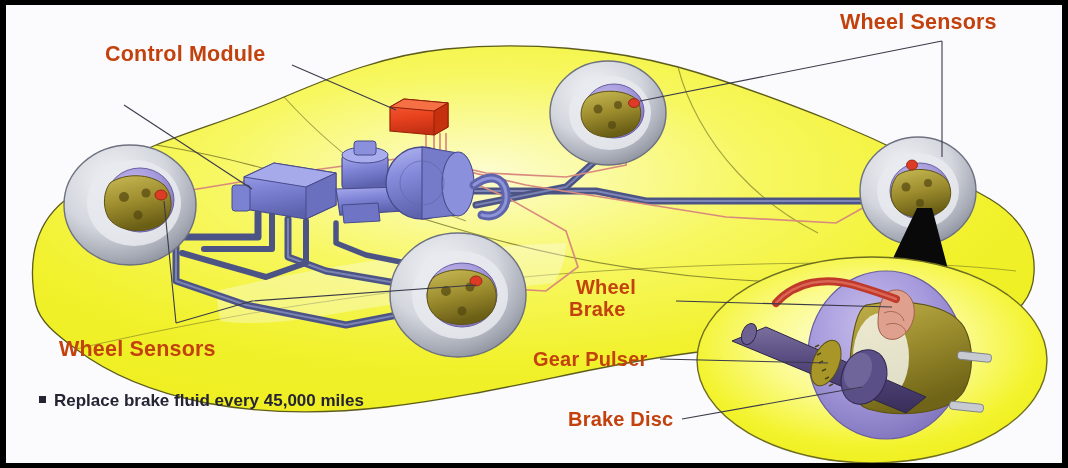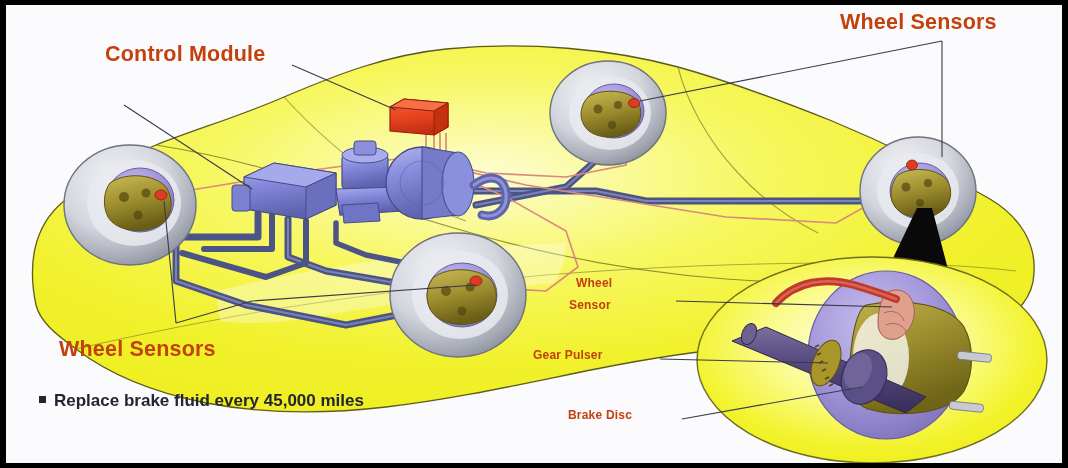--- a/index.html
+++ b/index.html
@@ -37,21 +37,21 @@
   .lbl {
     position: absolute;
     font-family: "Liberation Sans", sans-serif;
     font-weight: bold;
     color: #c2410c;
     white-space: pre;
     letter-spacing: 0.2px;
     line-height: 1.04;
   }
   .lbl-big { font-size: 21.5px; }
-  .lbl-mid { font-size: 12px; }
+  .lbl-mid { font-size: 20px; }
   .note {
     position: absolute;
     font-size: 17px;
     font-weight: bold;
     color: #242433;
     font-family: "Liberation Sans", sans-serif;
     white-space: pre;
   }
   .note-bullet {
     position: absolute;
@@ -343,21 +343,21 @@
 
     <div class="lbl lbl-big" style="left:99px; top:38px;">Control Module</div>
 
 
     <div class="lbl lbl-big" style="left:834px; top:6px;">Wheel Sensors</div>
 
     <div class="lbl lbl-big" style="left:53px; top:333px;">Wheel Sensors</div>
 
     <div class="lbl lbl-mid" style="left:570px; top:272px;">Wheel</div>
 
-    <div class="lbl lbl-mid" style="left:563px; top:294px;">Sensor</div>
+    <div class="lbl lbl-mid" style="left:563px; top:294px;">Brake</div>
 
     <div class="lbl lbl-mid" style="left:527px; top:344px;">Gear Pulser</div>
 
     <div class="lbl lbl-mid" style="left:562px; top:404px;">Brake Disc</div>
 
     <div class="note-bullet" style="left:33px; top:391px;"></div>
     <div class="note" style="left:48px; top:386px;">Replace brake fluid every 45,000 miles</div>
 
   </div>
 </div>

